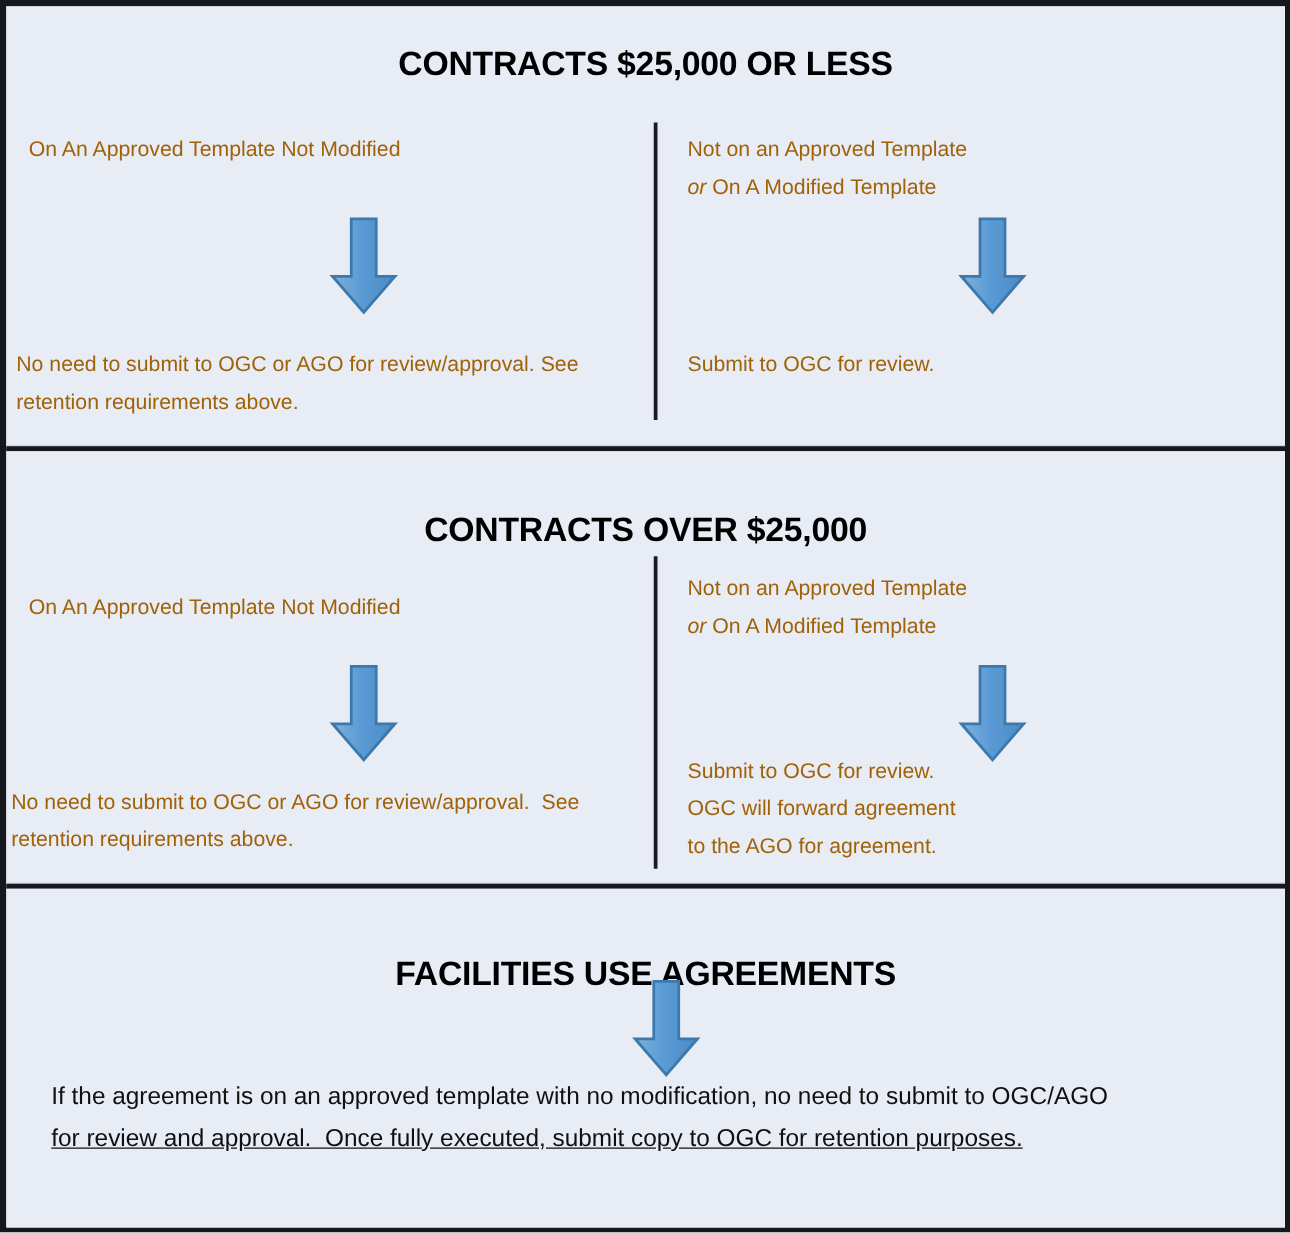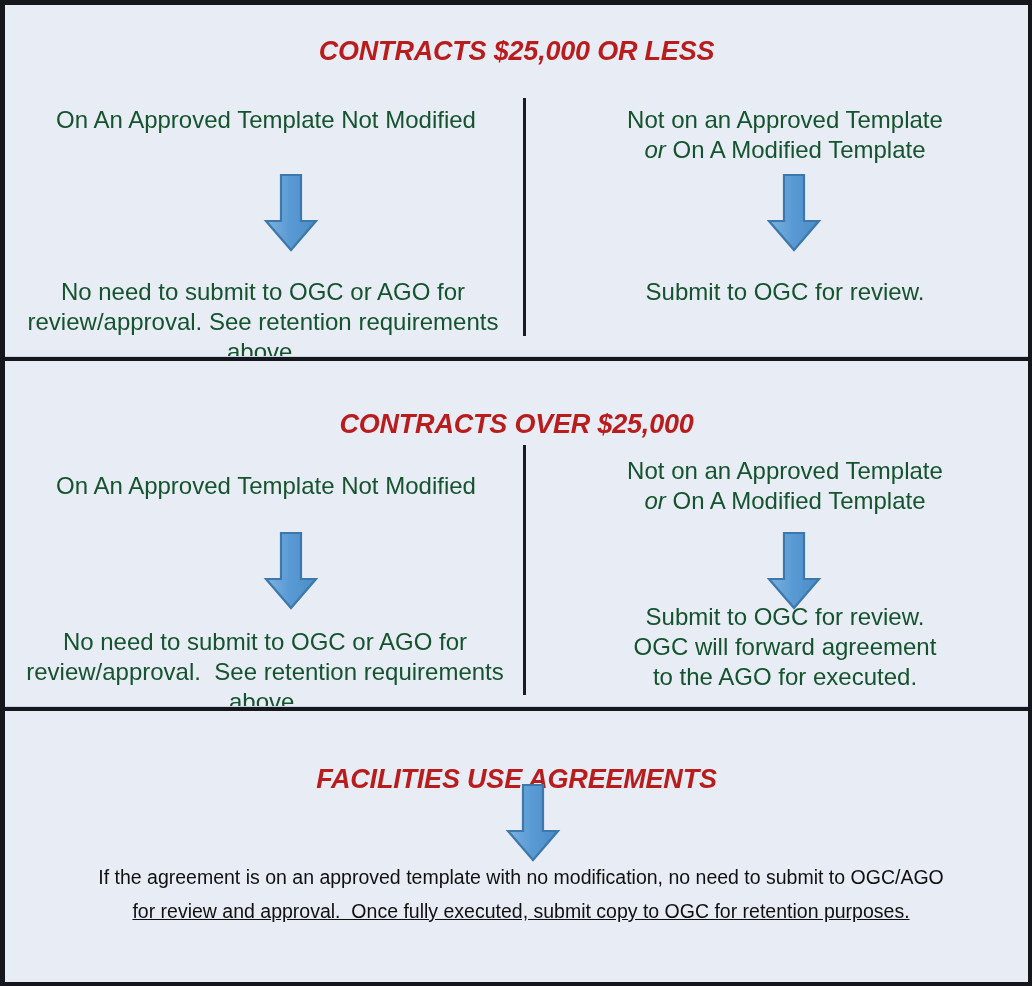--- a/index.html
+++ b/index.html
@@ -45,41 +45,40 @@
   #divider-2 { top: 702px; }
 
   .panel-title {
     position: absolute;
     left: 0;
     width: 100%;
     text-align: center;
     font-weight: bold;
     font-size: 27px;
     letter-spacing: -0.2px;
-    color: #b91c1c;
+    color: #000000;
     white-space: nowrap;
-    font-style: italic;
   }
   #title-contracts-25000-or-less { top: 31px; }
   #title-contracts-over-25000    { top: 404px; }
   #title-facilities-use          { top: 731px; margin-top: 28px; }
 
   .column-divider {
     position: absolute;
     width: 3px;
     background: #1b1b26;
   }
   #column-divider-1 { left: 518px; top: 93px;  height: 238px; }
   #column-divider-2 { left: 518px; top: 440px; height: 250px; }
 
   .col-text {
     position: absolute;
-    text-align: center;
-    color: #14532d;
-    font-size: 24px;
+    text-align: left;
+    color: #a16207;
+    font-size: 17px;
     line-height: 30px;
   }
   .col-text em { font-style: italic; }
 
   
   #label-left-1   { left: 18px;  top: 100px; width: 486px; }
   #label-right-1  { left: 545px; top: 100px; width: 470px; }
   #outcome-left-1 { left: 8px;   top: 272px; width: 500px; }
   #outcome-right-1{ left: 545px; top: 272px; width: 470px; }
 
@@ -88,21 +87,20 @@
   #label-right-2  { left: 545px; top: 451px; width: 470px; }
   #outcome-left-2 { left: 4px;   top: 622px; width: 512px; }
   #outcome-right-2{ left: 545px; top: 597px; width: 470px; }
 
   
   #body-facilities-use {
     position: absolute;
     left: 36px;
     top: 855px;
     width: 960px;
-    text-align: center;
     color: #101010;
     font-size: 19.5px;
     line-height: 34px;
   }
 
   .arrow {
     position: absolute;
     width: 56px;
     height: 80px;
     display: block;
@@ -173,21 +171,21 @@
 
   <svg class="arrow" id="arrow-right-2" viewBox="0 0 56 80">
     <polygon points="18,2 38,2 38,48 53,48 28,77 3,48 18,48" fill="url(#grad1)" stroke="#3d78ab" stroke-width="2.2" stroke-linejoin="miter"></polygon>
   </svg>
 
   <div class="col-text" id="outcome-left-2" style="white-space: pre-wrap;">No need to submit to OGC or AGO for review/approval.  See retention requirements above.</div>
 
   <div class="col-text" id="outcome-right-2">
     <span>Submit to OGC for review.</span><br>
     <span>OGC will forward agreement</span><br>
-    <span>to the AGO for executed.</span>
+    <span>to the AGO for agreement.</span>
   </div>
 
   <div class="panel-divider" id="divider-2"></div>
 
   <div class="panel" id="panel-facilities-use"></div>
 
   <div class="panel-title" id="title-facilities-use">FACILITIES USE AGREEMENTS</div>
 
   <svg class="arrow" id="arrow-center-3" viewBox="0 0 56 80">
     <polygon points="18,2 38,2 38,48 53,48 28,77 3,48 18,48" fill="url(#grad1)" stroke="#3d78ab" stroke-width="2.2" stroke-linejoin="miter"></polygon>

